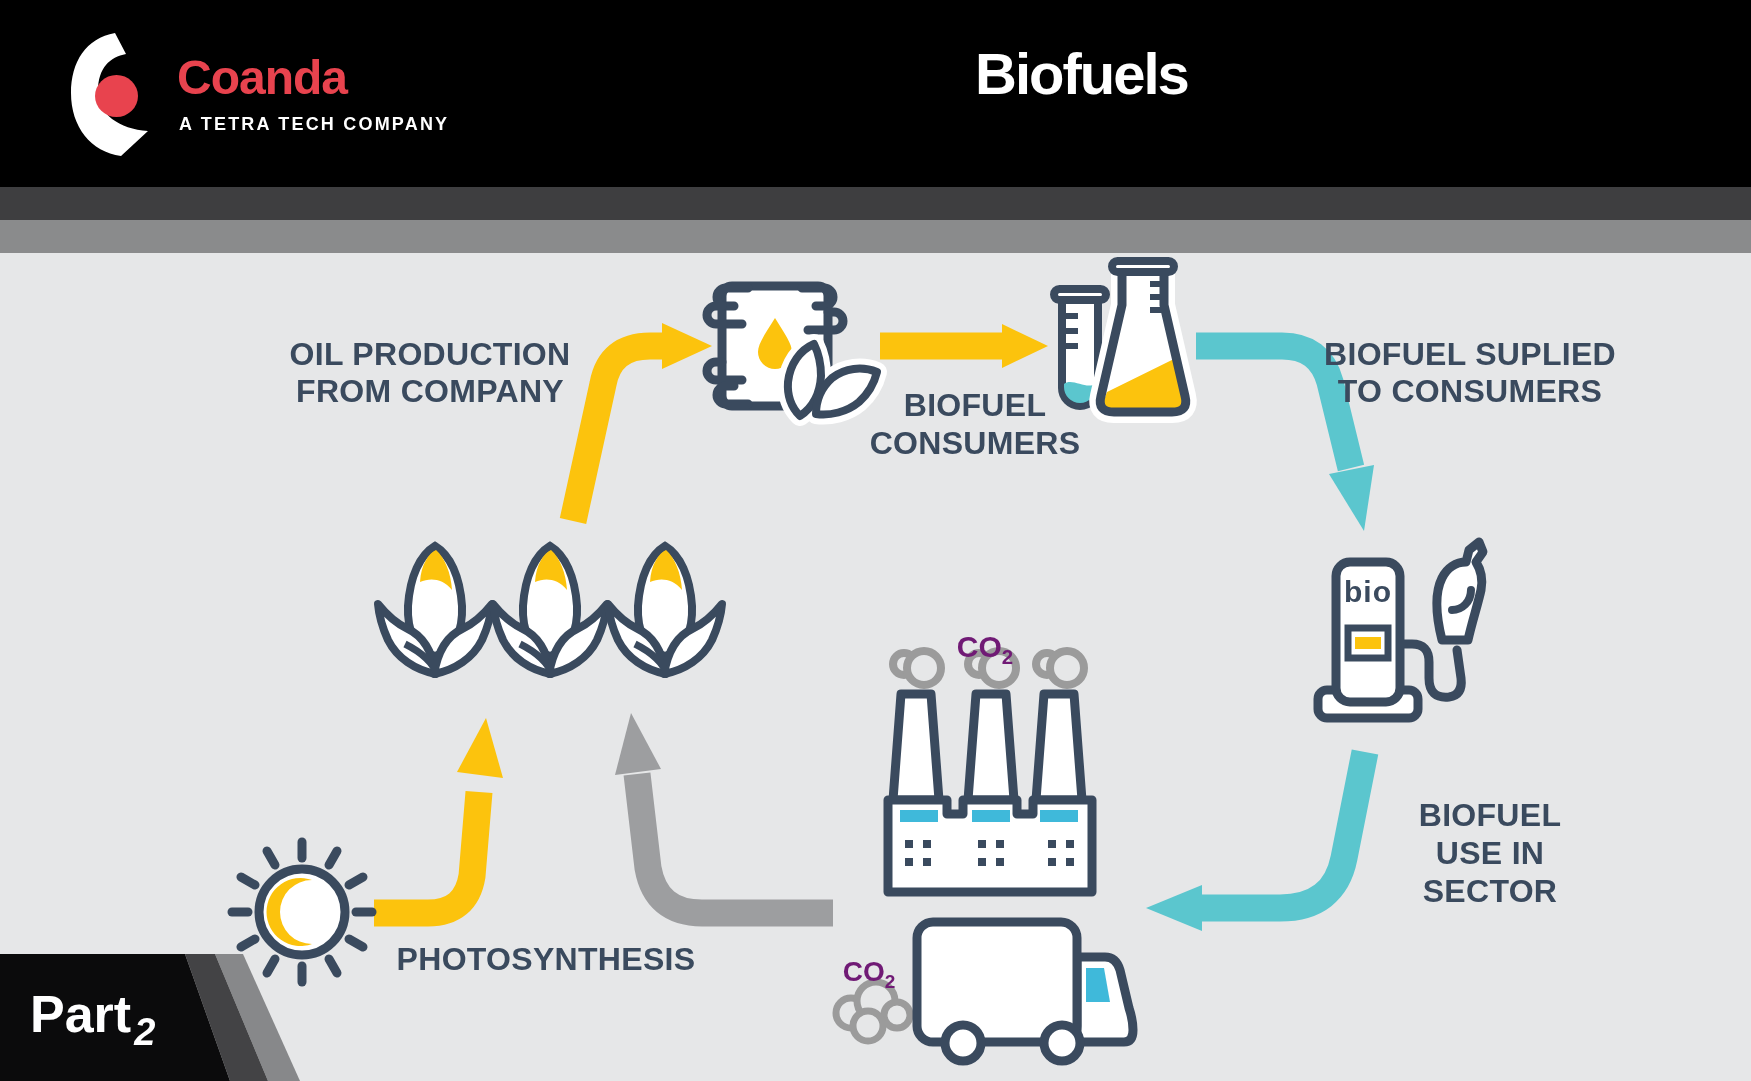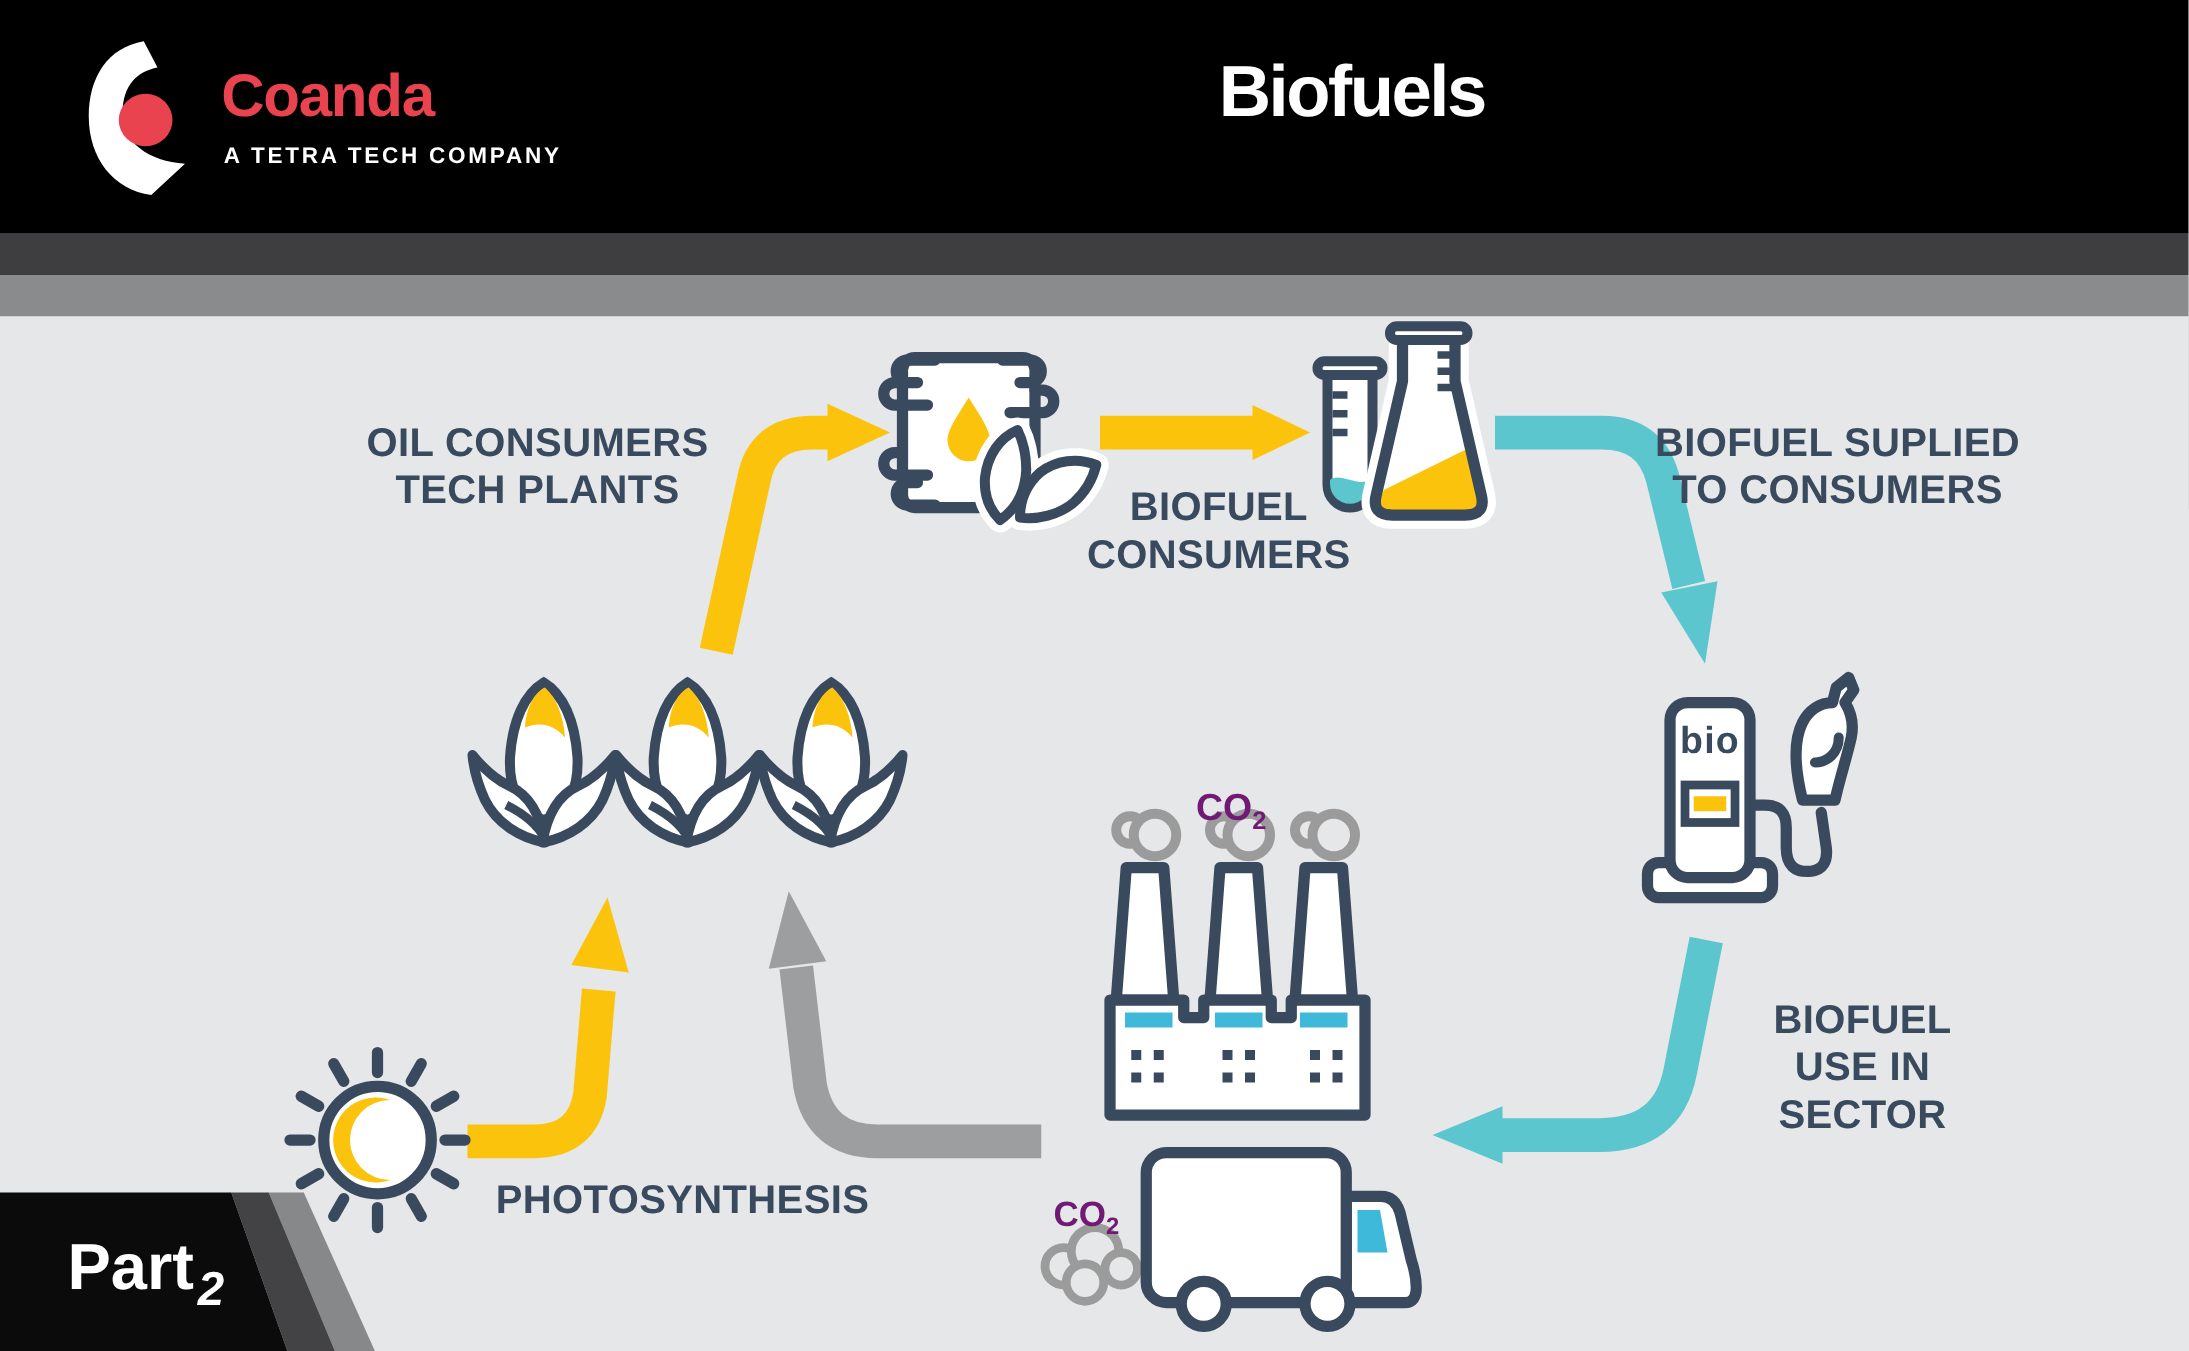--- a/index.html
+++ b/index.html
@@ -23,21 +23,21 @@
   #lbl-oil{left:430px;top:336px;line-height:37px;}
   #lbl-lab{left:975px;top:386px;}
   #lbl-supplied{left:1470px;top:336px;line-height:37px;}
   #lbl-use{left:1490px;top:796px;}
   #lbl-photo{left:546px;top:940px;}
   .co2{position:absolute;transform:translateX(-50%);color:#701a75;font-weight:bold;white-space:nowrap;text-align:right;}
   #co2-factory{left:985px;top:630px;font-size:30px;}
   #co2-truck{left:869px;top:956px;font-size:28px;}
   .co2 sub{font-size:68%;}
   
-  #part-text{position:absolute;left:30px;top:984px;color:#ffffff;font-weight:bold;font-size:52px;margin-left:24px;}
+  #part-text{position:absolute;left:30px;top:984px;color:#ffffff;font-weight:bold;font-size:52px;}
   .part-sub{font-size:38px;font-style:italic;vertical-align:-13px;margin-left:3px;}
   
   #canvas{position:absolute;left:0;top:0;}
 </style>
 </head>
 <body>
 
 <div id="stage">
 
   <div id="header"></div>
@@ -210,22 +210,22 @@
       <polygon points="185,954 215,954 268,1081 230,1081" fill="#434345"></polygon>
       <polygon points="0,954 185,954 230,1081 0,1081" fill="#0B0B0C"></polygon>
     </g>
   </svg>
 
   <div id="brand-text">Coanda</div>
   <div id="brand-tagline">A TETRA TECH COMPANY</div>
   <div id="page-title">Biofuels</div>
 
   <div id="lbl-oil" class="lbl">
-    <div>OIL CONSUMERS</div>
-    <div>TECH PLANTS</div>
+    <div>OIL PRODUCTION</div>
+    <div>FROM COMPANY</div>
   </div>
   <div id="lbl-lab" class="lbl">
     <div>BIOFUEL</div>
     <div>CONSUMERS</div>
   </div>
   <div id="lbl-supplied" class="lbl">
     <div>BIOFUEL SUPLIED</div>
     <div>TO CONSUMERS</div>
   </div>
   <div id="lbl-use" class="lbl">

